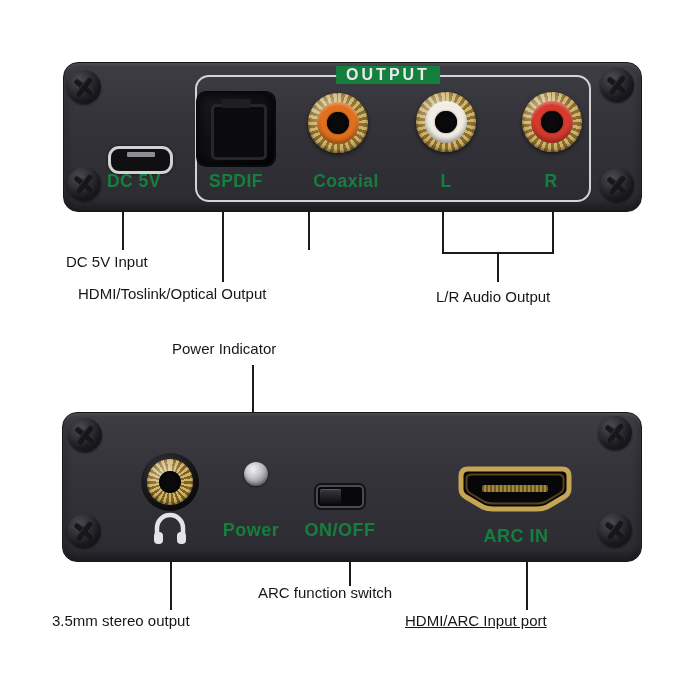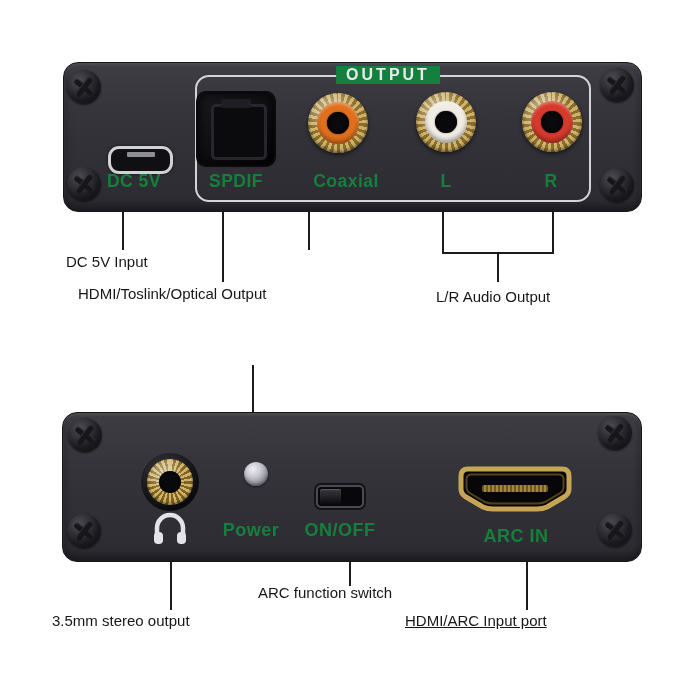--- a/index.html
+++ b/index.html
@@ -148,20 +148,21 @@
   <div class="vline" style="left:308px;top:210px;height:40px;"></div>
   <div class="vline" style="left:442px;top:210px;height:42px;"></div>
   <div class="vline" style="left:552px;top:210px;height:42px;"></div>
   <div class="hline" style="left:442px;top:252px;width:112px;"></div>
   <div class="vline" style="left:497px;top:254px;height:28px;"></div>
 
   <div class="ann" style="left:66px;top:253px;">DC 5V Input</div>
   <div class="ann" style="left:78px;top:285px;">HDMI/Toslink/Optical Output</div>
   <div class="ann" style="left:420px;top:288px;margin-left:16px;">L/R Audio Output</div>
 
+  <div class="ann" style="left:172px;top:340px;">Power Indicator</div>
   <div class="vline" style="left:252px;top:365px;height:47px;"></div>
 
   <div class="device device-2"></div>
 
   <div class="screw" style="left:85px;top:435px;"></div>
   <div class="screw" style="left:84px;top:531px;"></div>
   <div class="screw" style="left:615px;top:433px;"></div>
   <div class="screw" style="left:615px;top:530px;"></div>
 
   <div class="jack35">

